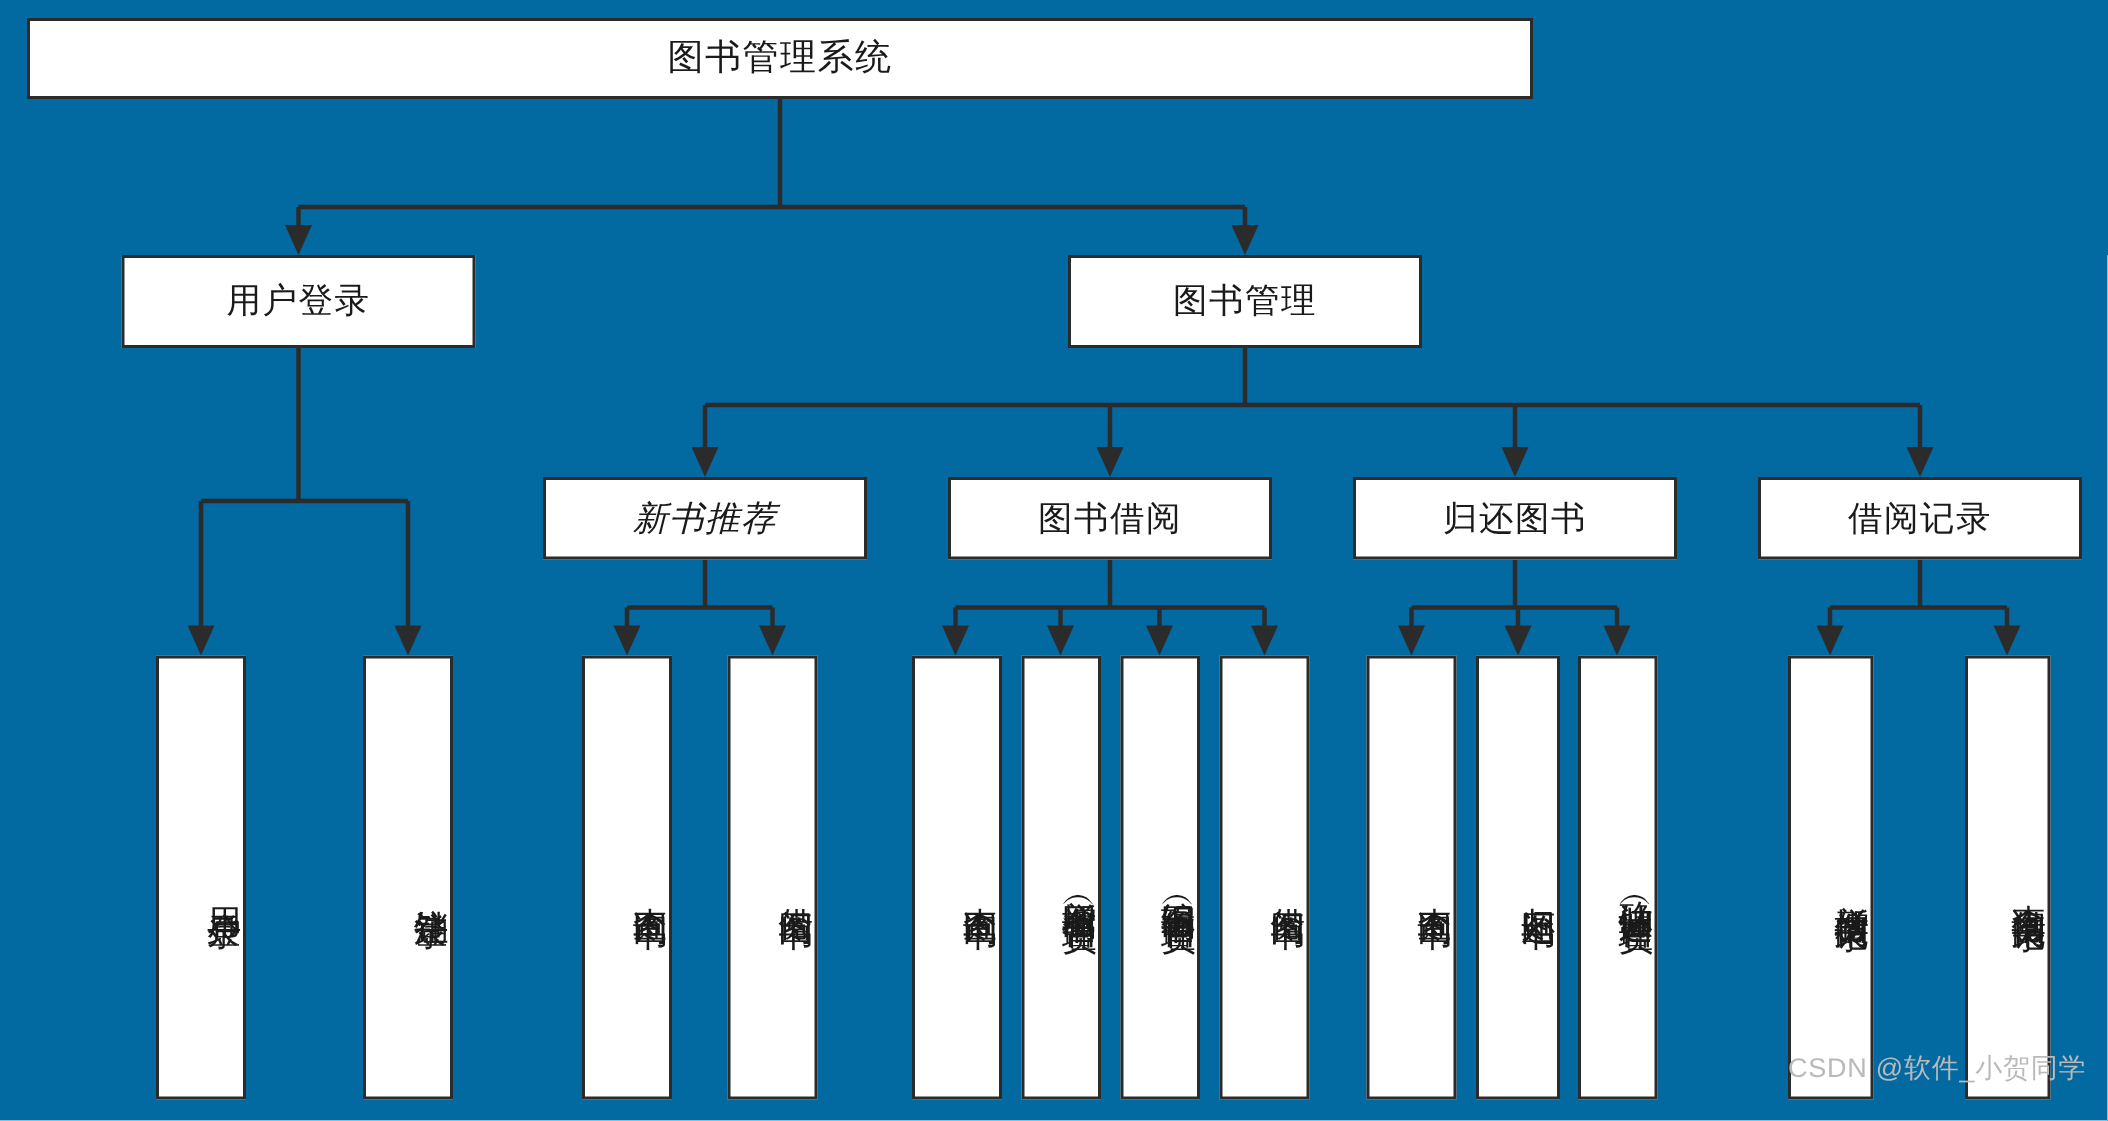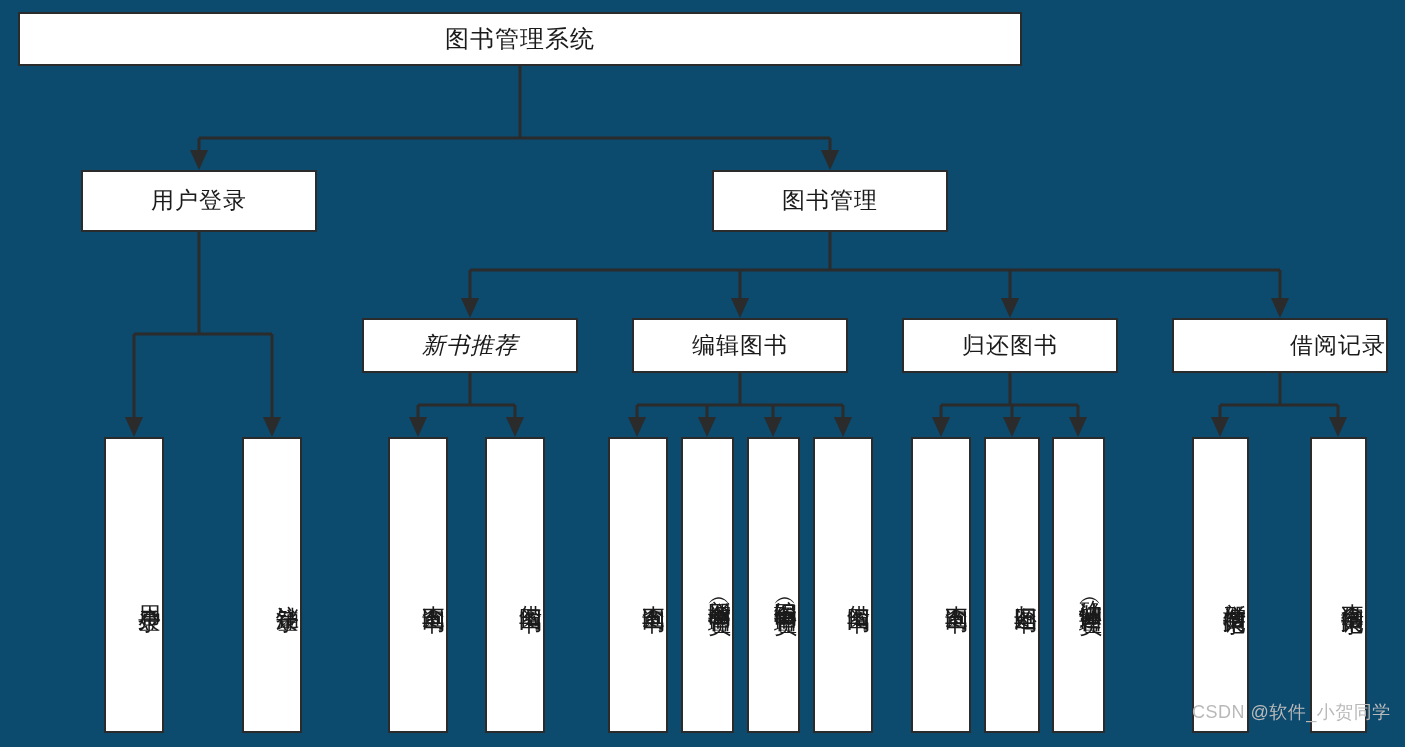--- a/index.html
+++ b/index.html
@@ -7,21 +7,21 @@
     padding: 0;
     background: #ffffff;
   }
   body {
     font-family: "Liberation Sans", "DejaVu Sans", sans-serif;
   }
   #canvas {
     position: relative;
     width: 1405px;
     height: 747px;
-    background: #0c4a6e;
+    background: #0369a1;
     overflow: hidden;
   }
   #wires {
     position: absolute;
     left: 0;
     top: 0;
     width: 1405px;
     height: 747px;
     pointer-events: none;
   }
@@ -132,26 +132,26 @@
       <div class="node horiz" style="left: 81px; top: 170px; width: 236px; height: 62px; border-color: rgb(43, 43, 43);">
         <span class="hlabel">用户登录</span>
       </div>
       <div class="node horiz" style="left: 712px; top: 170px; width: 236px; height: 62px; border-color: rgb(43, 43, 43);">
         <span class="hlabel">图书管理</span>
       </div>
       <div class="node horiz" style="left: 362px; top: 318px; width: 216px; height: 55px; border-color: rgb(43, 43, 43); font-style: italic;">
         <span class="hlabel">新书推荐</span>
       </div>
       <div class="node horiz" style="left: 632px; top: 318px; width: 216px; height: 55px; border-color: rgb(43, 43, 43);">
-        <span class="hlabel">编辑图书</span>
+        <span class="hlabel">图书借阅</span>
       </div>
       <div class="node horiz" style="left: 902px; top: 318px; width: 216px; height: 55px; border-color: rgb(43, 43, 43);">
         <span class="hlabel">归还图书</span>
       </div>
-      <div class="node horiz" style="left: 1172px; top: 318px; width: 216px; height: 55px; border-color: rgb(43, 43, 43); justify-content: flex-end;">
+      <div class="node horiz" style="left: 1172px; top: 318px; width: 216px; height: 55px; border-color: rgb(43, 43, 43);">
         <span class="hlabel">借阅记录</span>
       </div>
       <div class="node vert" style="left: 104px; top: 437px; width: 60px; height: 296px; border-color: rgb(43, 43, 43);">
         <span class="vlabel">用户登录</span>
       </div>
       <div class="node vert" style="left: 242px; top: 437px; width: 60px; height: 296px; border-color: rgb(43, 43, 43);">
         <span class="vlabel">注销登录</span>
       </div>
       <div class="node vert" style="left: 388px; top: 437px; width: 60px; height: 296px; border-color: rgb(43, 43, 43);">
         <span class="vlabel">查询图书</span>

